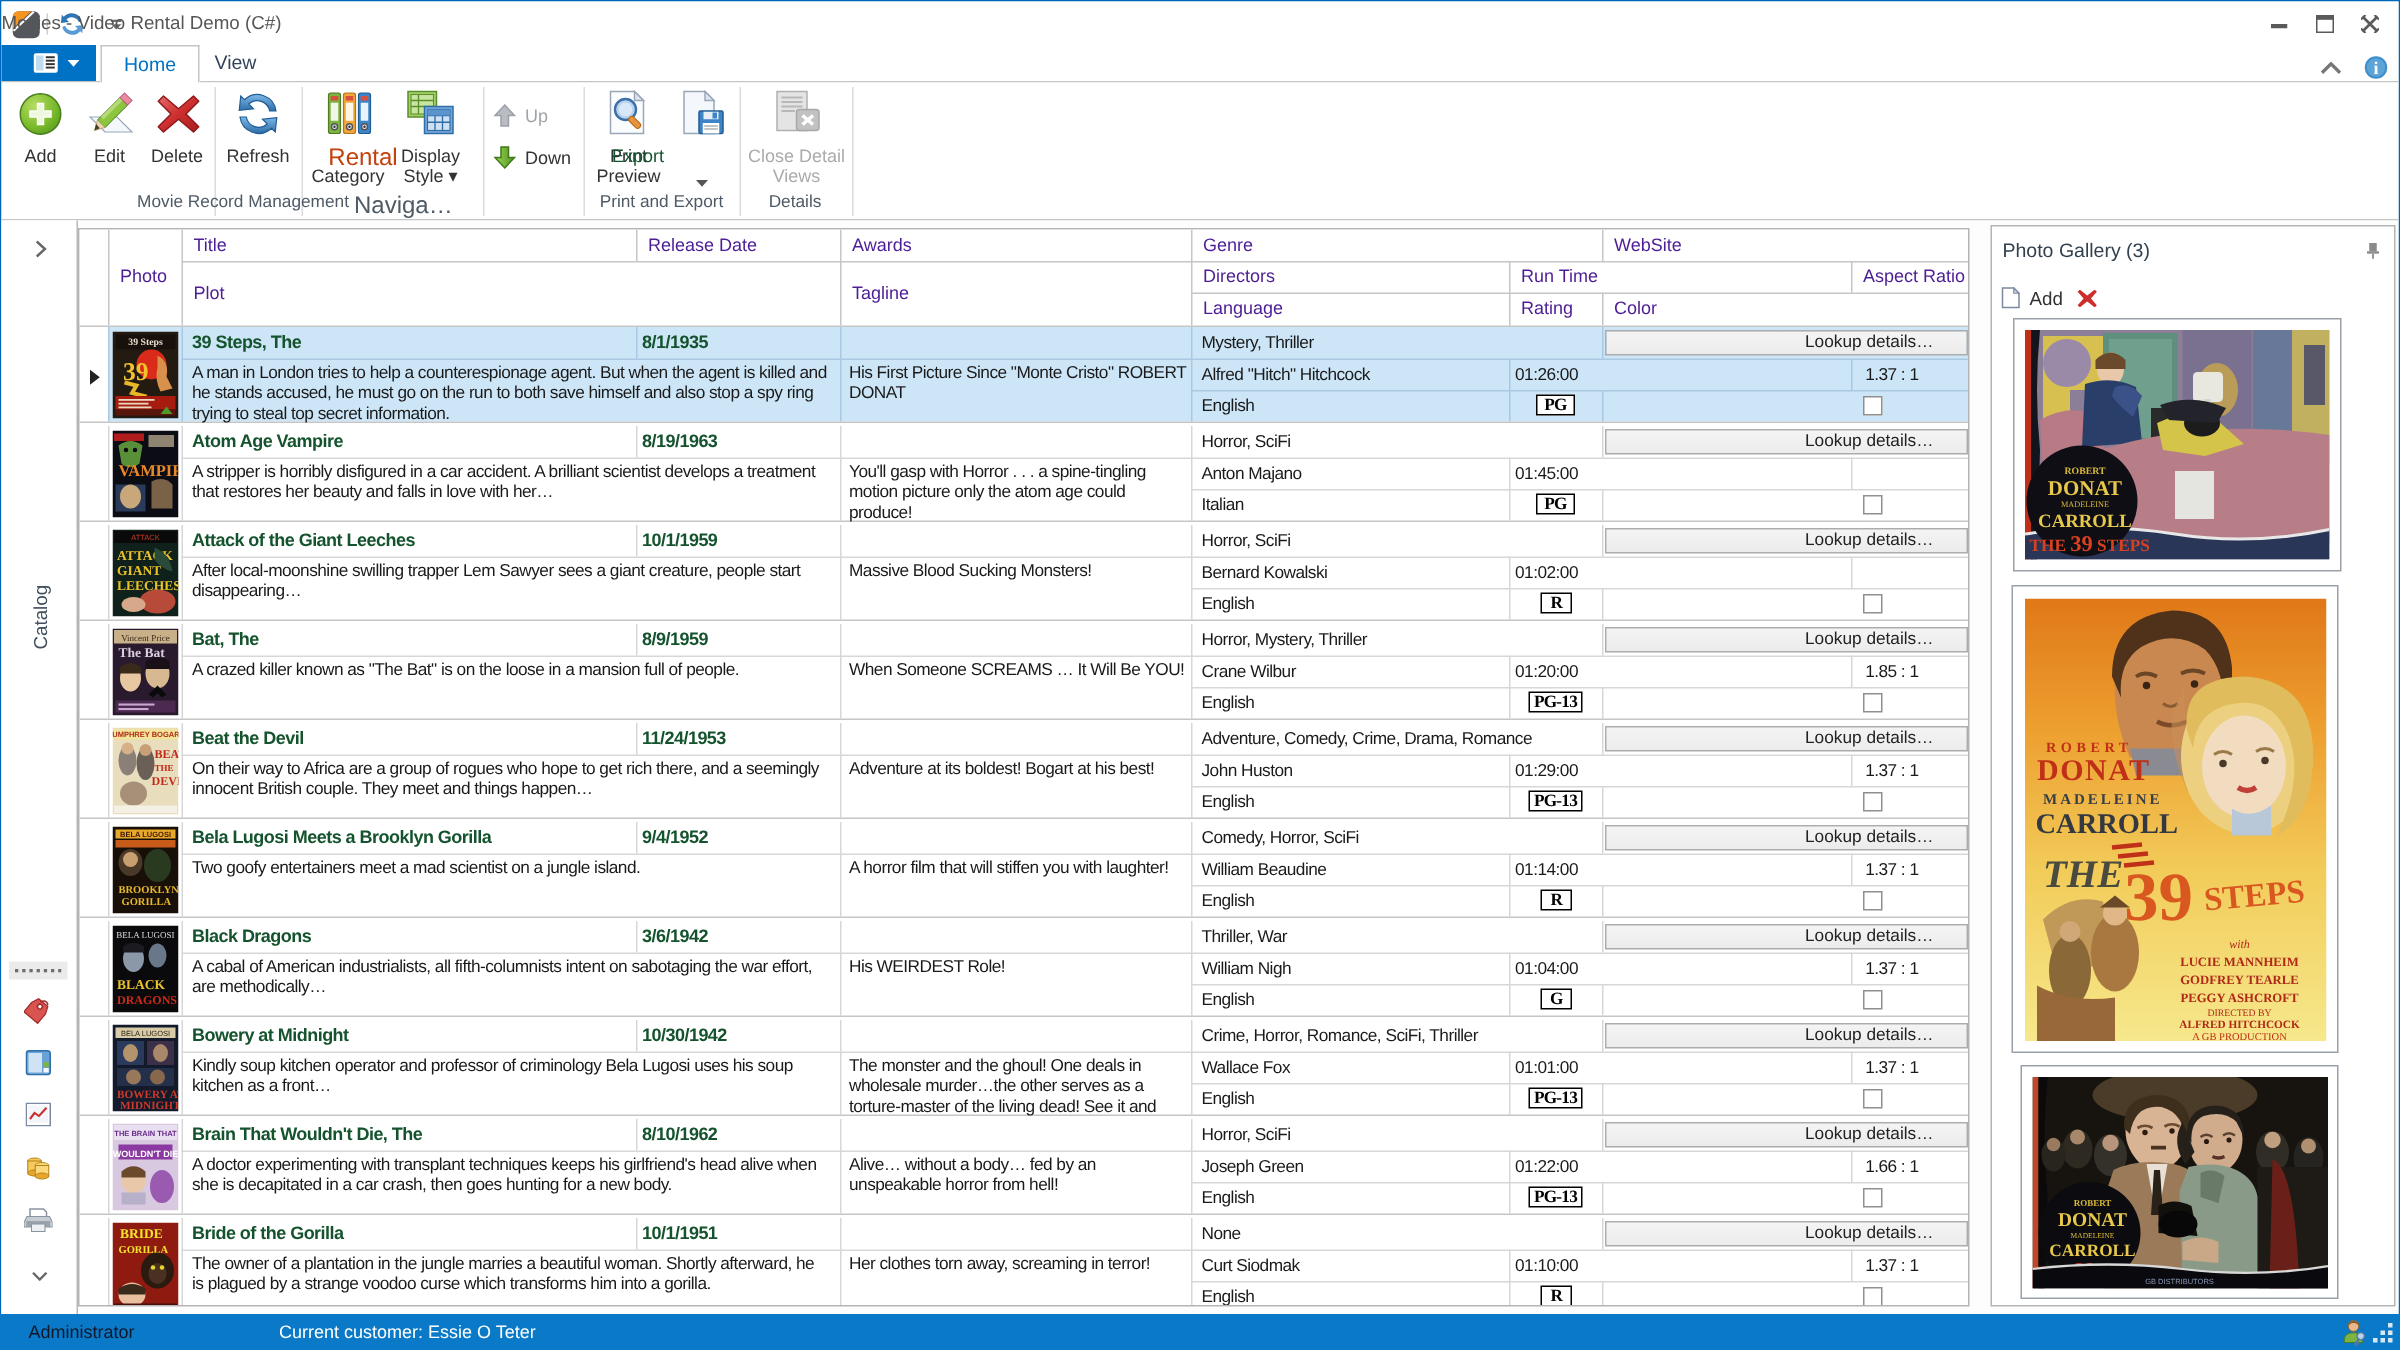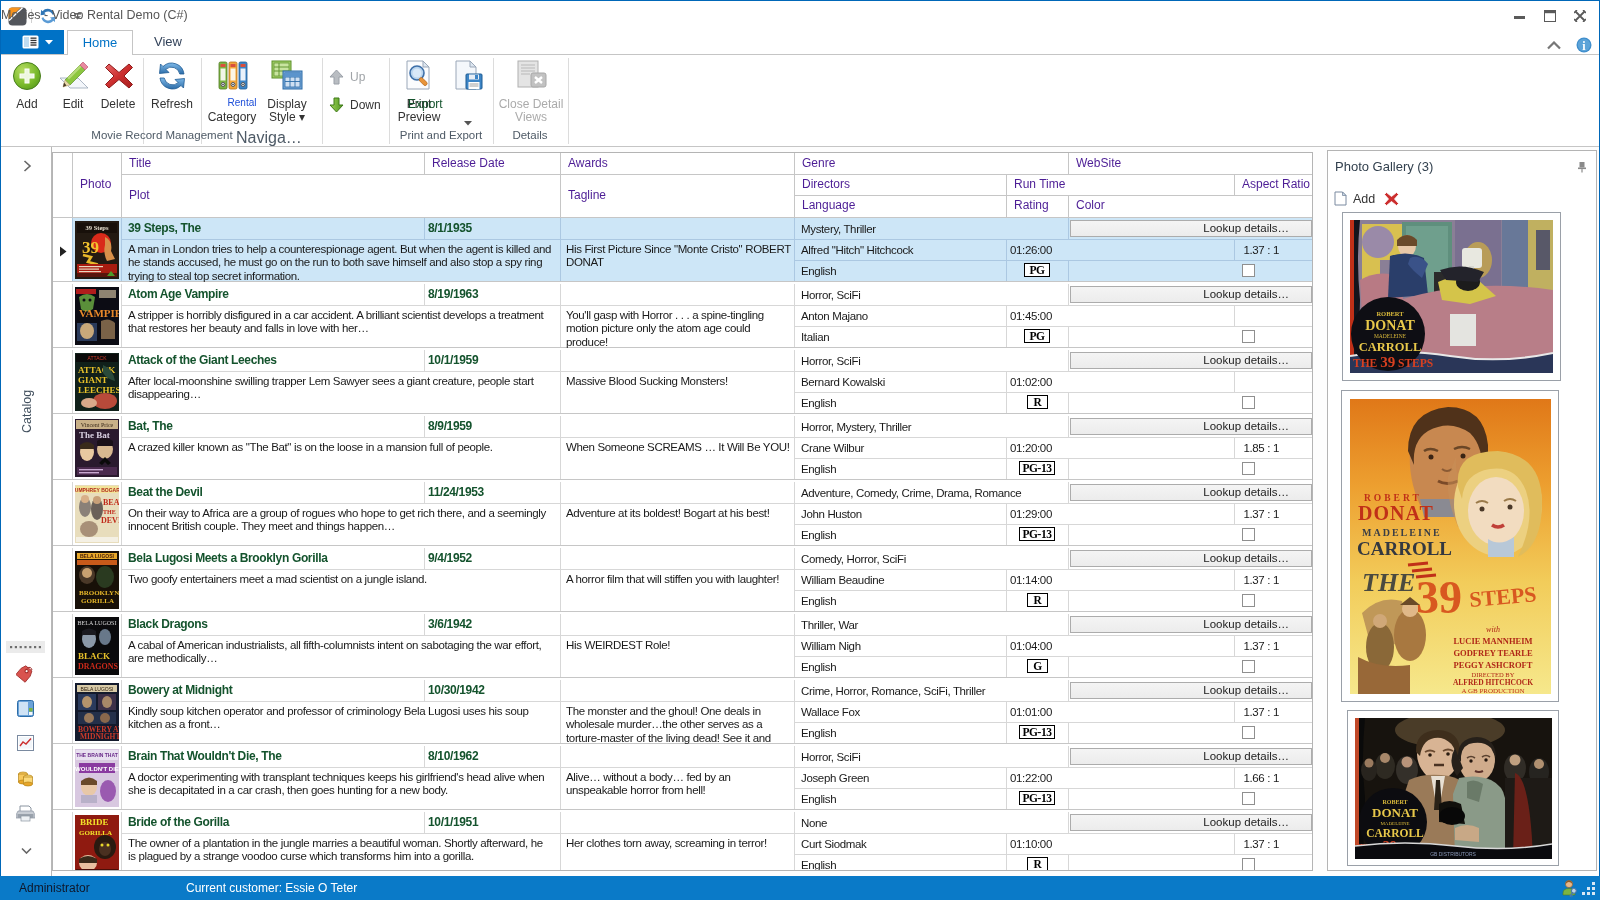--- a/index.html
+++ b/index.html
@@ -59,21 +59,21 @@
         <rect x="8.5" y="4.8" width="6" height="1.3" fill="#333"></rect>
     <rect x="8.5" y="7.1" width="6" height="1.3" fill="#333"></rect>
         <rect x="8.5" y="9.4" width="6" height="1.3" fill="#333"></rect>
   </svg>
   <svg class="a" style="left:44px;top:10px" width="8" height="5" viewBox="0 0 8 5">
         <path d="M0 0 L8 0 L4 4.5 Z" fill="#fff"></path>
       </svg>
  </div>
  <div class="a" style="left:66px;top:0;width:66px;height:25px;background:#fff;border:1px solid #c5c5c5;border-bottom:none;
       text-align:center;line-height:24px;font-size:13px;color:#0072c6">Home</div>
- <div class="a" style="left:142px;top:0;width:50px;height:24px;text-align:center;line-height:24px;font-size:13px;color:#33435a">View</div>
+ <div class="a" style="left:142px;top:0;width:50px;height:24px;line-height:24px;font-size:13px;color:#33435a">View</div>
  <svg class="a" style="left:1545px;top:11px" width="16" height="9" viewBox="0 0 16 9">
       <path d="M2 7.5 L8 1.5 L14 7.5" stroke="#777" stroke-width="2.2" fill="none"></path>
     </svg>
  <svg class="a" style="left:1575px;top:7px" width="16" height="16" viewBox="0 0 16 16">
    <circle cx="8" cy="8" r="7.5" fill="#3f8ecc"></circle>
       <circle cx="8" cy="8" r="6.2" fill="#5ca3d8"></circle>
    <text x="8" y="12.5" font-family="Liberation Serif" font-size="12" font-weight="bold" fill="#fff" text-anchor="middle">i</text>
  </svg>
 </div>
 <div class="a" style="left:1px;top:55px;width:1598px;height:92px;background:#fff;border-bottom:1px solid #c5c5c5">
@@ -149,21 +149,21 @@
         <circle cx="16" cy="24.5" r="0.8" fill="#333"></circle>
 </g>
 <g>
 <rect x="22" y="2" width="8" height="27" rx="1.5" fill="#3d85c6" stroke="#1f5c94" stroke-width="0.8"></rect>
 <rect x="23.5" y="4" width="5" height="3" fill="#d94f3c"></rect>
         <rect x="23.5" y="8.5" width="5" height="12" fill="#eaf2fb"></rect>
 <circle cx="26" cy="24.5" r="2" fill="#e8eef2" stroke="#555"></circle>
         <circle cx="26" cy="24.5" r="0.8" fill="#333"></circle>
 </g>
     </svg>
-<div class="a" style="left:171px;top:42px;width:140px;text-align:center;font-size:10px;color:#1d4ed8">Rental</div>
+<div class="a" style="left:171px;top:42px;width:140px;text-align:center;font-size:16px;color:#c2410c">Rental</div>
 <div class="a" style="left:171px;top:55px;width:120px;text-align:center;font-size:12px;color:#333">Category</div>
 <svg class="a" style="left:270px;top:5px" width="32" height="32" viewBox="0 0 32 32">
 <rect x="1" y="1" width="19" height="17" fill="#a5cf6b" stroke="#5a8f29"></rect>
 <rect x="3" y="3" width="15" height="13" fill="#c9e4a0" stroke="#5a8f29" stroke-width="0.7"></rect>
 <path d="M3 7 L18 7 M3 11 L18 11 M8 3 L8 16" stroke="#5a8f29" stroke-width="0.9"></path>
 <rect x="12" y="11" width="19" height="18" fill="#7aa8d8" stroke="#2d6da8"></rect>
 <rect x="14" y="13" width="15" height="14" fill="#cfe0f2" stroke="#2d6da8" stroke-width="0.8"></rect>
 <path d="M14 17 L29 17 M14 21.5 L29 21.5 M19 13 L19 27 M24 13 L24 27" stroke="#2d6da8" stroke-width="0.9"></path>
 <rect x="14" y="13" width="15" height="4" fill="#5b94cc"></rect>
 </svg>

